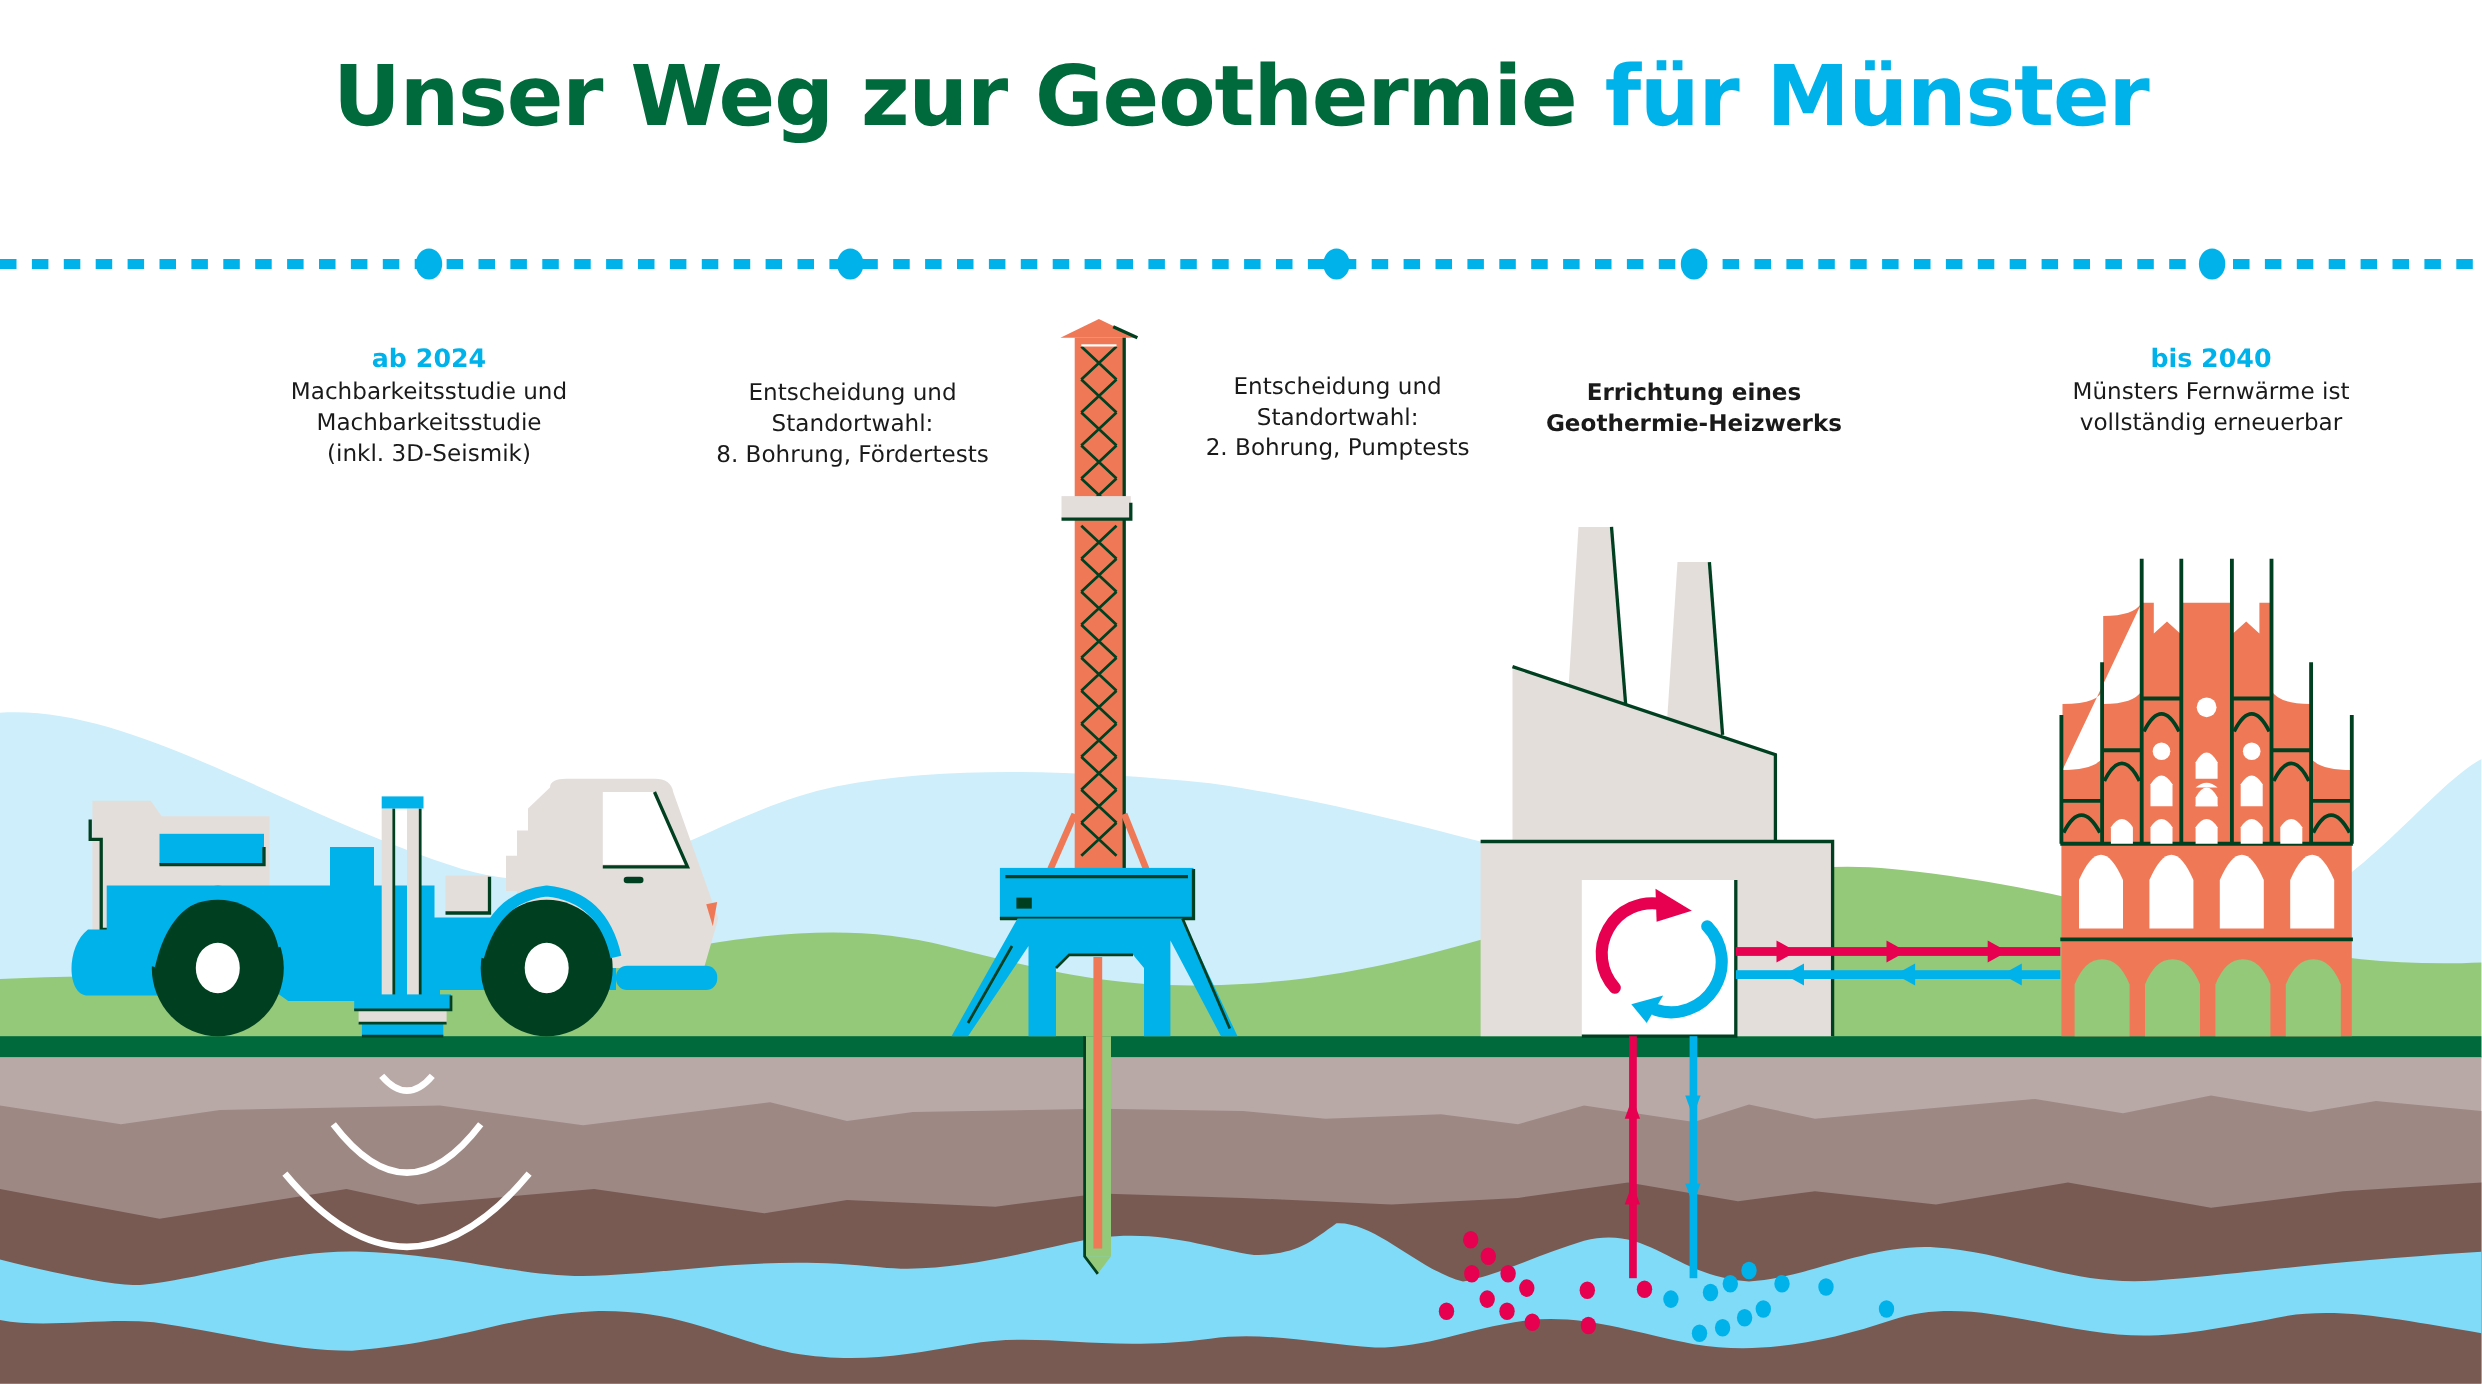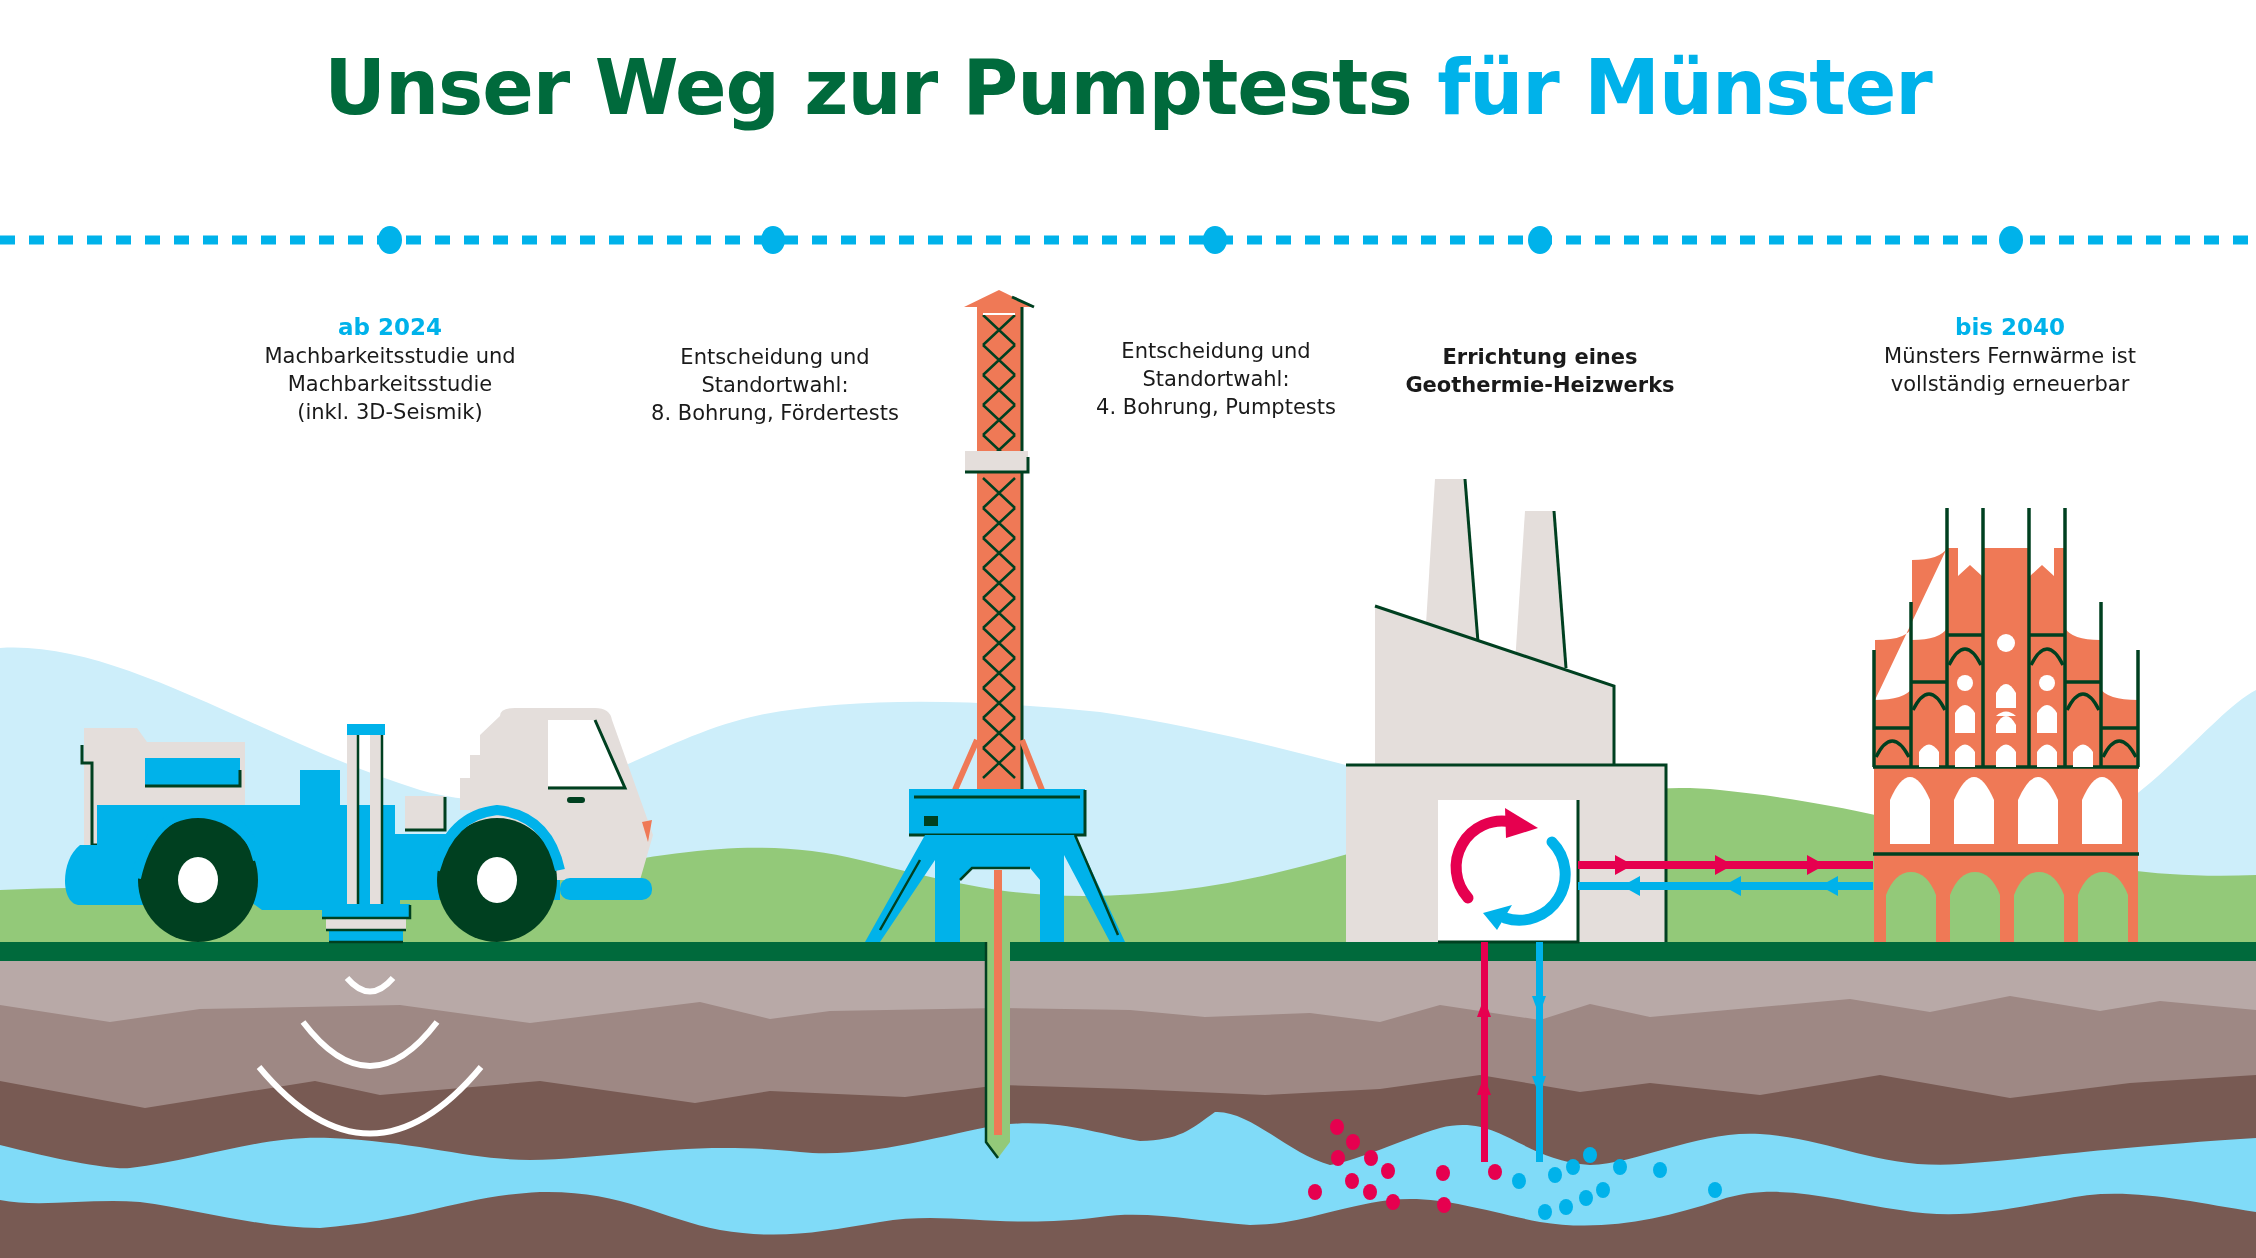--- a/index.html
+++ b/index.html
@@ -251,41 +251,41 @@
     <g fill="#93c979">
       <path d="M1886 942 L1886 895 Q 1895 872 1911 872 Q 1927 872 1936 895 L1936 942 Z"></path>
       <path d="M1950 942 L1950 895 Q 1959 872 1975 872 Q 1991 872 2000 895 L2000 942 Z"></path>
       <path d="M2014 942 L2014 895 Q 2023 872 2039 872 Q 2055 872 2064 895 L2064 942 Z"></path>
       <path d="M2078 942 L2078 895 Q 2087 872 2103 872 Q 2119 872 2128 895 L2128 942 Z"></path>
     </g>
   </g>
 </svg>
 
 <div class="title">
-  <span>Unser Weg zur Pumptests</span>
+  <span>Unser Weg zur Geothermie</span>
   <span class="accent">für Münster</span>
 </div>
 
 <div class="step" style="left:210px; top:280px;">
   <span class="year">ab 2024</span>
   <span class="line">Machbarkeitsstudie und</span>
   <span class="line">Machbarkeitsstudie</span>
   <span class="line">(inkl. 3D-Seismik)</span>
 </div>
 
 <div class="step" style="left:595px; top:311px;">
   <span class="line">Entscheidung und</span>
   <span class="line">Standortwahl:</span>
   <span class="line">8. Bohrung, Fördertests</span>
 </div>
 
 <div class="step" style="left:1036px; top:305px;">
   <span class="line">Entscheidung und</span>
   <span class="line">Standortwahl:</span>
-  <span class="line">4. Bohrung, Pumptests</span>
+  <span class="line">2. Bohrung, Pumptests</span>
 </div>
 
 <div class="step" style="left:1360px; top:311px;font-weight:bold;">
   <span class="line">Errichtung eines</span>
   <span class="line">Geothermie-Heizwerks</span>
 </div>
 
 <div class="step" style="left:1830px; top:280px;">
   <span class="year">bis 2040</span>
   <span class="line">Münsters Fernwärme ist</span>

